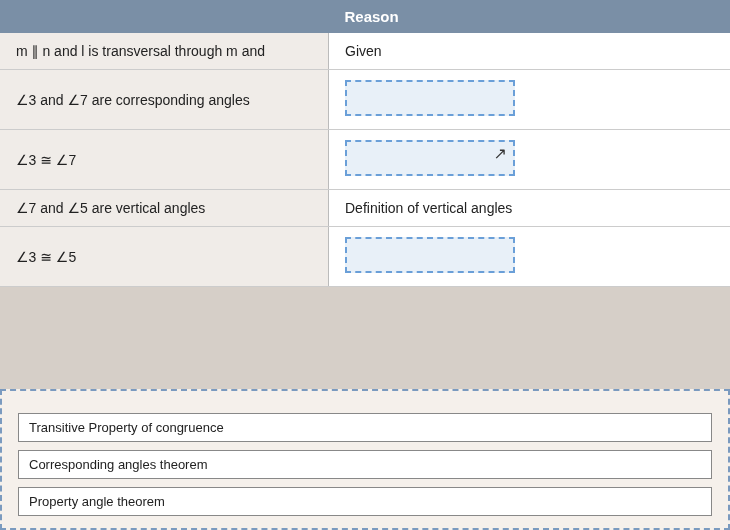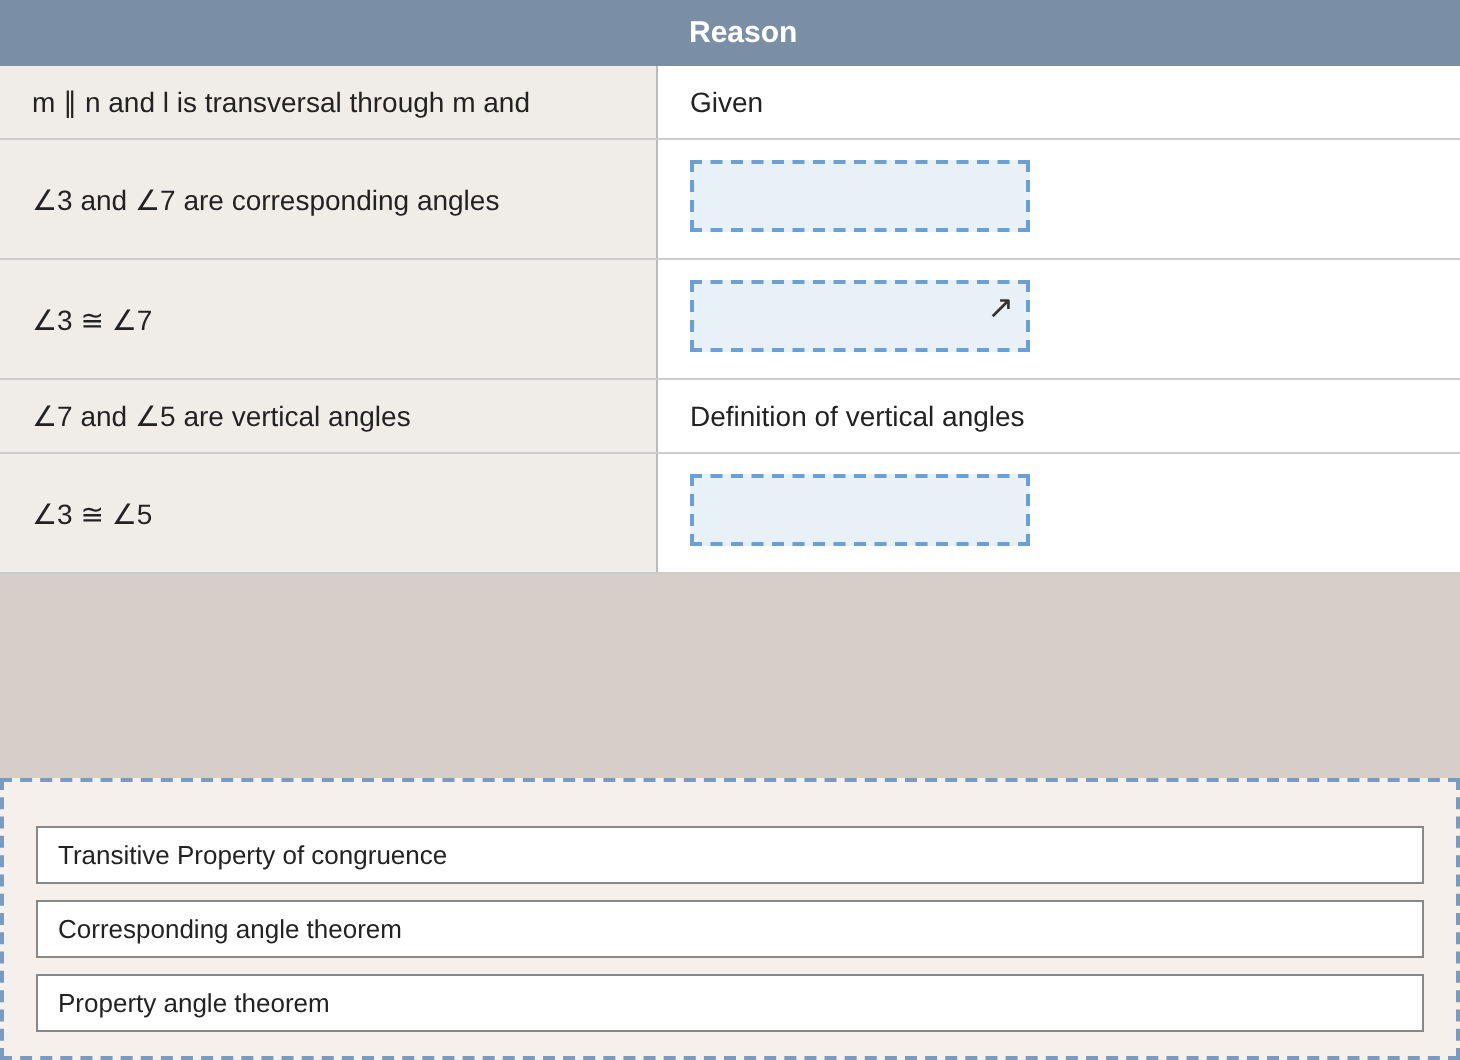--- a/index.html
+++ b/index.html
@@ -150,16 +150,16 @@
           <td><div class="dashed-box"></div></td>
         </tr>
       </tbody>
   </table>
 </div>
 
 <div class="drag-drop-section">
   <div class="drag-drop-title"></div>
   <div class="drag-drop-options" id="drag-options">
   <div class="drag-option">Transitive Property of congruence</div>
-      <div class="drag-option">Corresponding angle theorem</div>
+      <div class="drag-option">Corresponding angles theorem</div>
       <div class="drag-option">Property angle theorem</div>
     </div>
 </div>
 
 </body></html>

